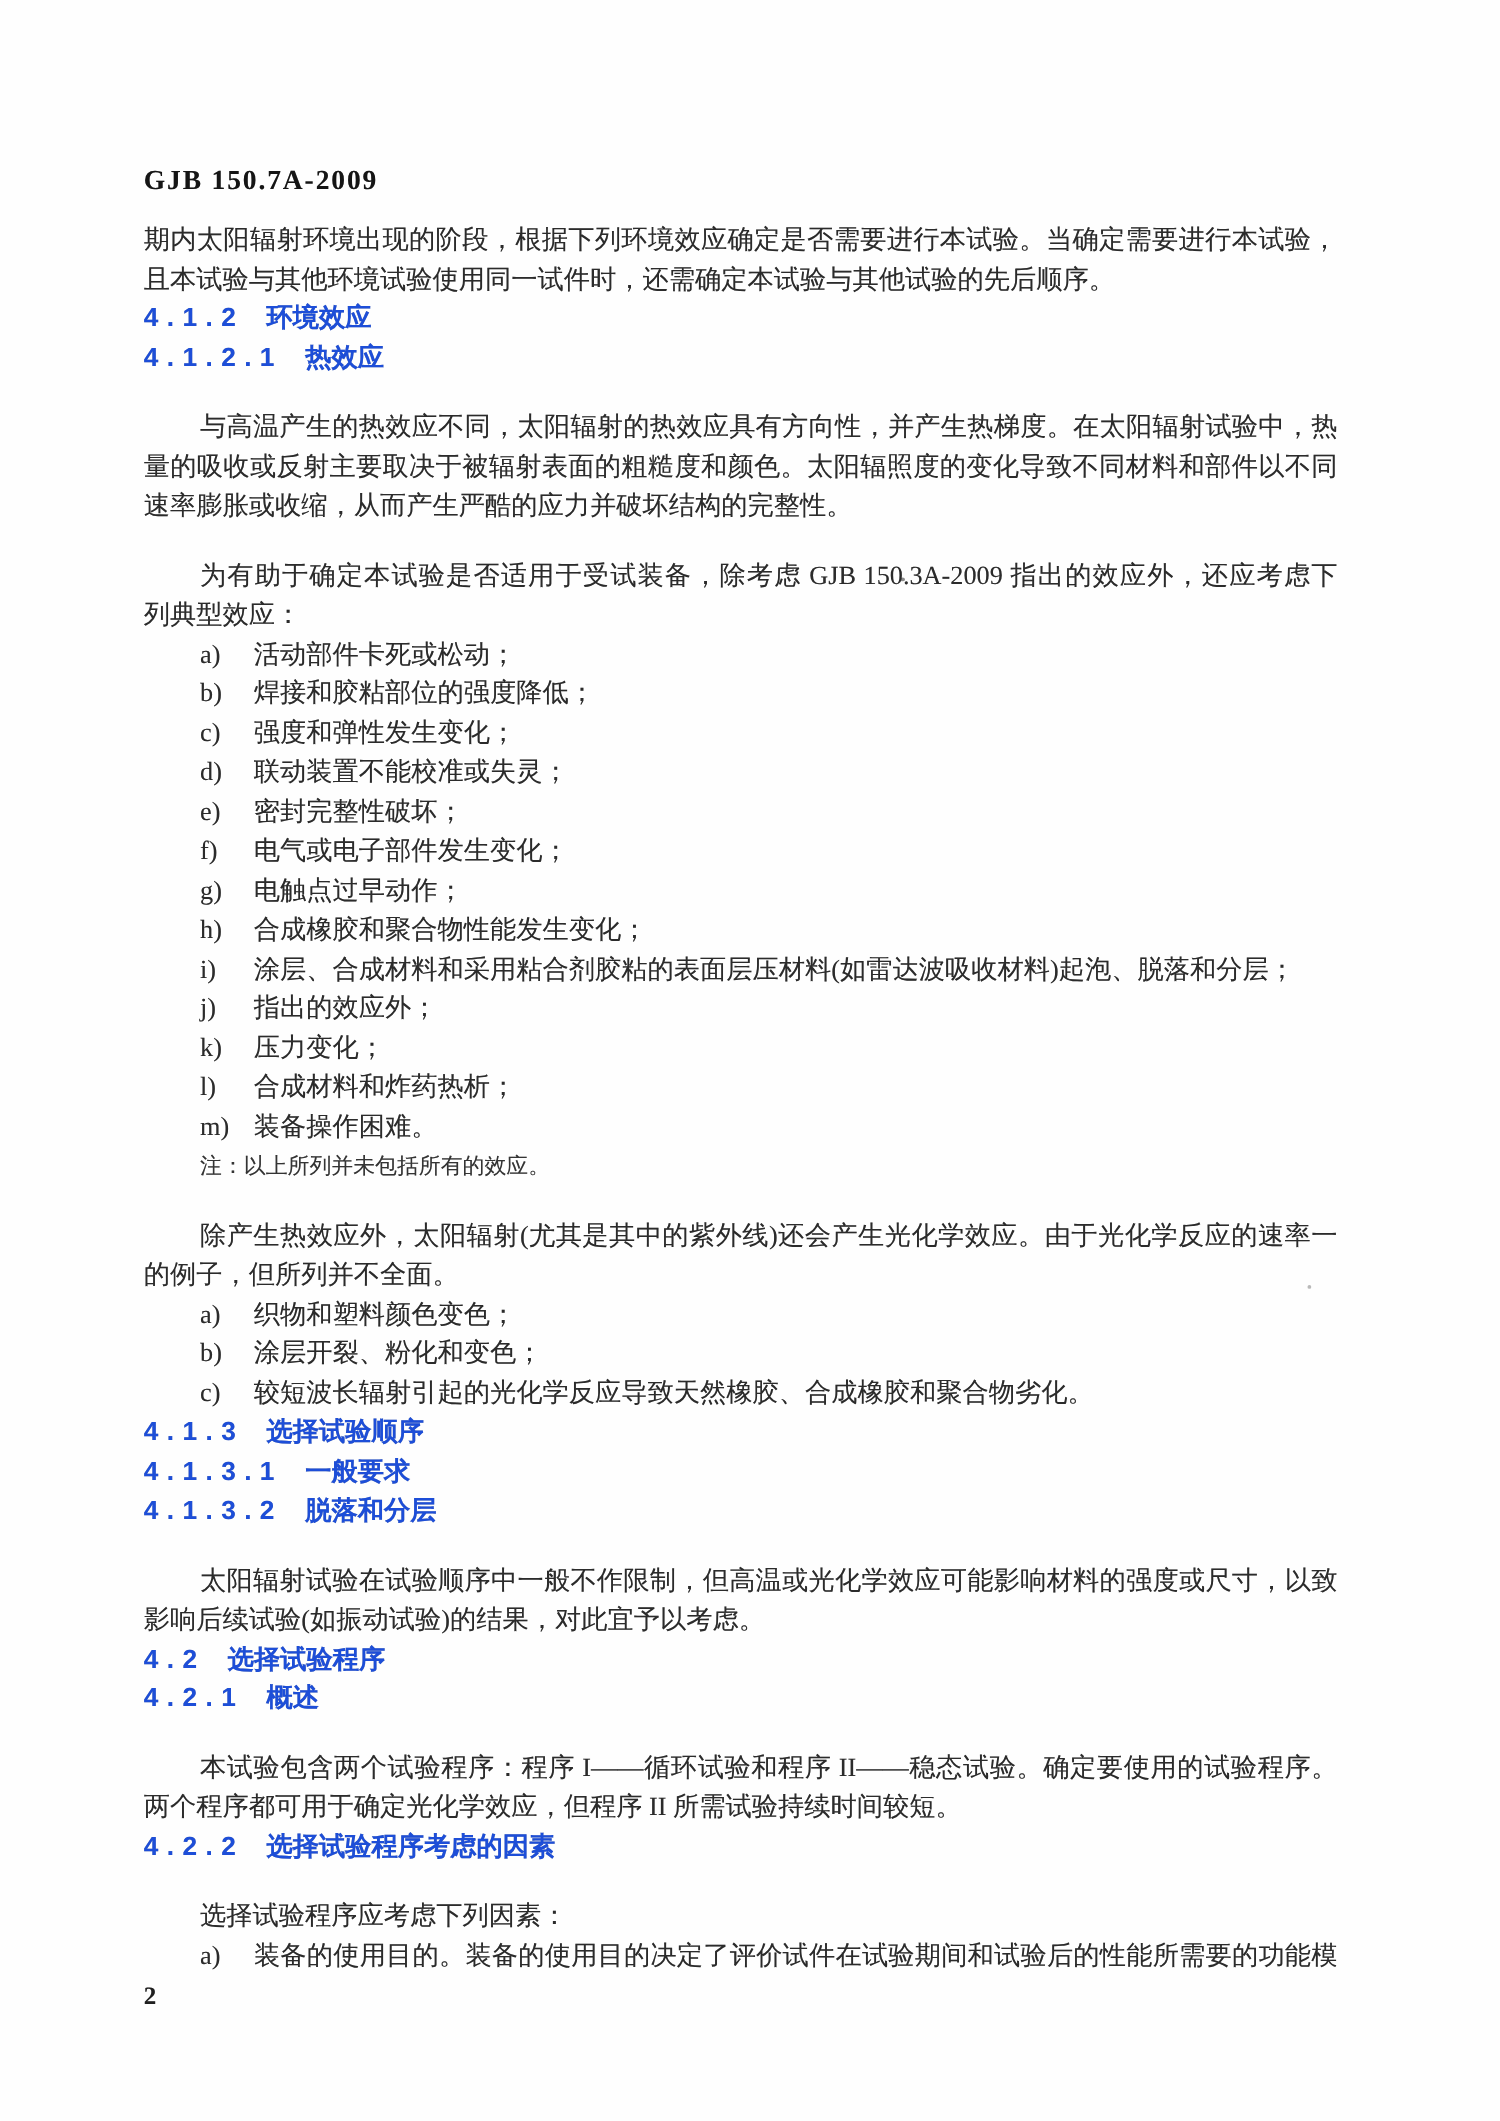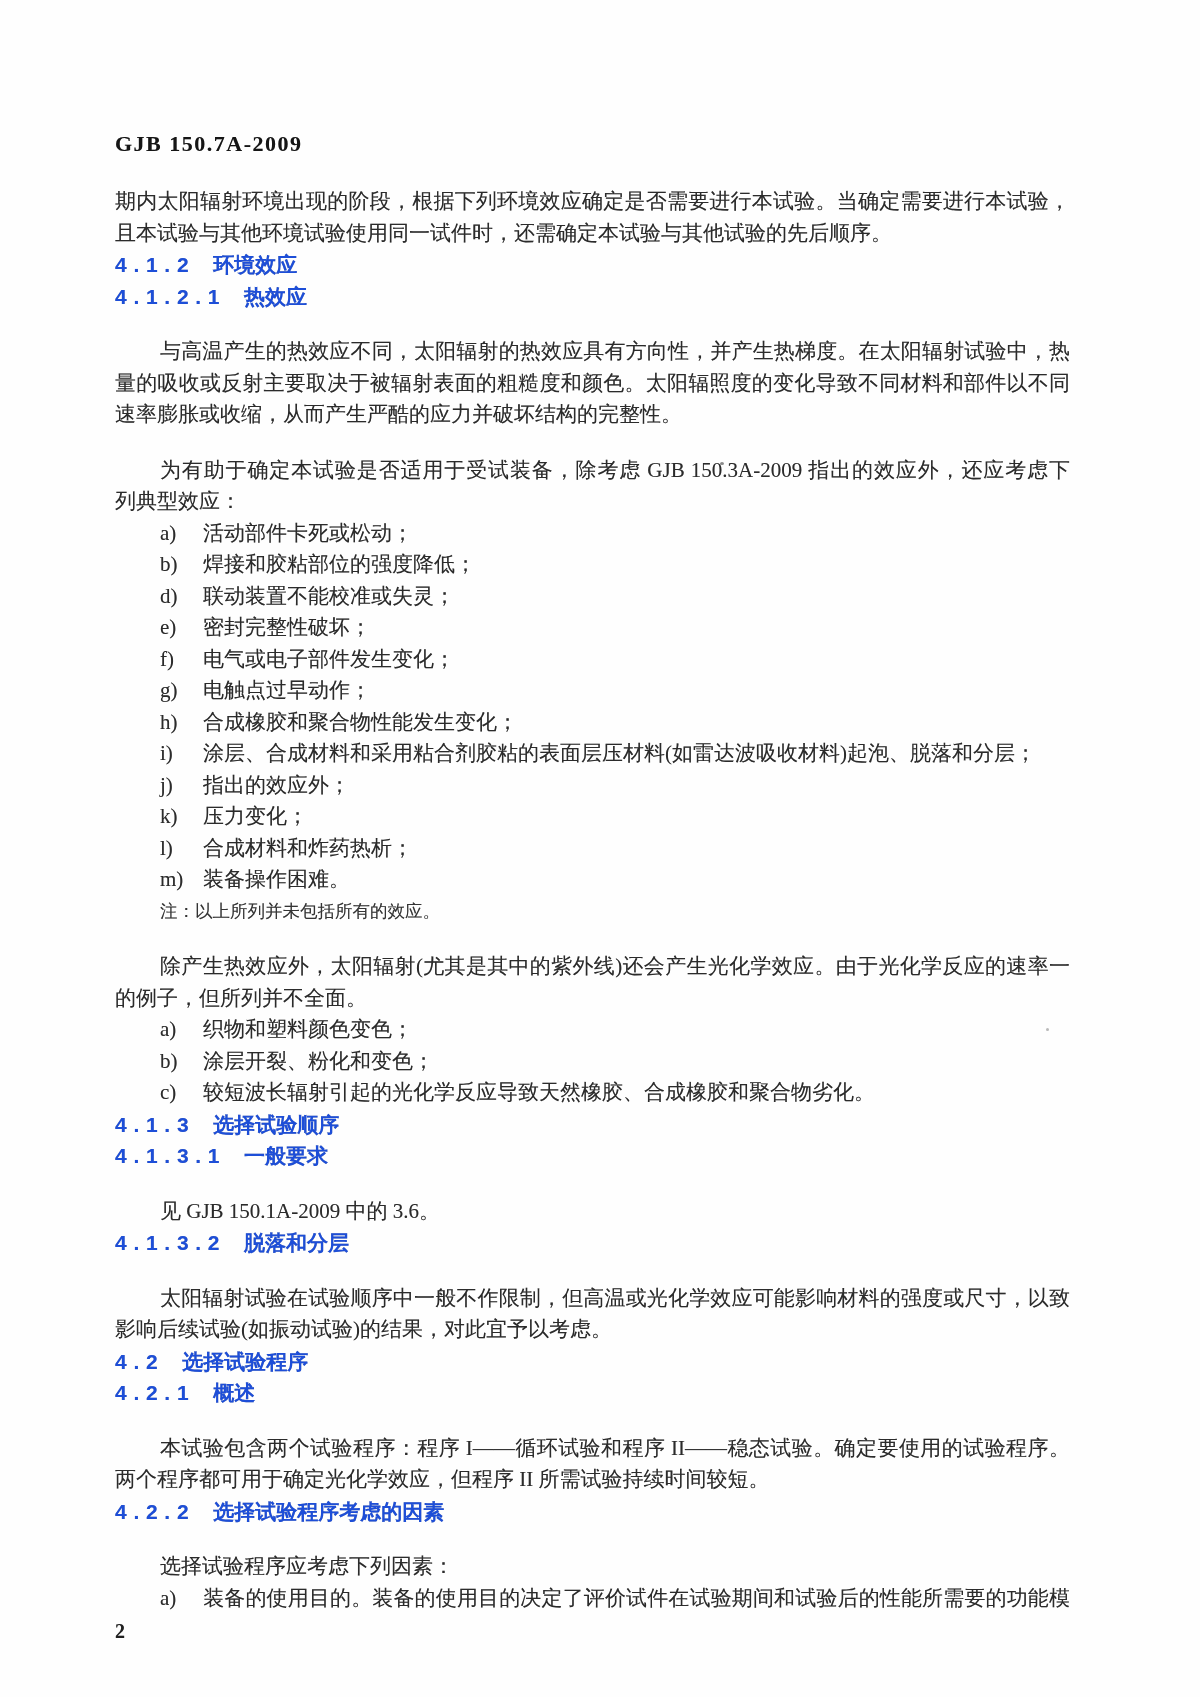--- a/index.html
+++ b/index.html
@@ -16,21 +16,21 @@
     left:115px;top:130px;
     width:955px;
   }
   .std-header{
     font-family:"Liberation Serif","DejaVu Serif",serif;
     font-weight:bold;
     font-size:22px;
     line-height:28px;
     letter-spacing:1.5px;
     color:#151515;
-    margin-bottom:28px;
+    margin-bottom:18px;
     text-shadow:0 0 0.5px rgba(30,30,30,.4);
   }
   .doc-lines{width:955px;}
   .line{
     height:31.5px;line-height:31.5px;
     font-size:21px;
     white-space:normal;
     text-shadow:0 0 0.5px rgba(40,40,40,.35);
   }
   .line.fill{text-align:justify;text-align-last:justify;}
@@ -72,39 +72,39 @@
         <div class="line body">且本试验与其他环境试验使用同一试件时，还需确定本试验与其他试验的先后顺序。</div>
         <div class="line heading"><span class="num">4.1.2</span><span class="title">环境效应</span></div>
         <div class="line heading"><span class="num">4.1.2.1</span><span class="title">热效应</span></div>
         <div class="line body fill ind">与高温产生的热效应不同，太阳辐射的热效应具有方向性，并产生热梯度。在太阳辐射试验中，热</div>
         <div class="line body fill">量的吸收或反射主要取决于被辐射表面的粗糙度和颜色。太阳辐照度的变化导致不同材料和部件以不同</div>
         <div class="line body">速率膨胀或收缩，从而产生严酷的应力并破坏结构的完整性。</div>
         <div class="line body fill ind">为有助于确定本试验是否适用于受试装备，除考虑 GJB 150.3A-2009 指出的效应外，还应考虑下</div>
         <div class="line body">列典型效应：</div>
         <div class="line list"><span class="label">a)</span><span>活动部件卡死或松动；</span></div>
         <div class="line list"><span class="label">b)</span><span>焊接和胶粘部位的强度降低；</span></div>
+        <div class="line list"><span class="label">c)</span><span>强度和弹性发生变化；</span></div>
         <div class="line list"><span class="label">d)</span><span>联动装置不能校准或失灵；</span></div>
         <div class="line list"><span class="label">e)</span><span>密封完整性破坏；</span></div>
         <div class="line list"><span class="label">f)</span><span>电气或电子部件发生变化；</span></div>
         <div class="line list"><span class="label">g)</span><span>电触点过早动作；</span></div>
         <div class="line list"><span class="label">h)</span><span>合成橡胶和聚合物性能发生变化；</span></div>
         <div class="line list"><span class="label">i)</span><span>涂层、合成材料和采用粘合剂胶粘的表面层压材料(如雷达波吸收材料)起泡、脱落和分层；</span></div>
         <div class="line list"><span class="label">j)</span><span>指出的效应外；</span></div>
         <div class="line list"><span class="label">k)</span><span>压力变化；</span></div>
         <div class="line list"><span class="label">l)</span><span>合成材料和炸药热析；</span></div>
         <div class="line list"><span class="label">m)</span><span>装备操作困难。</span></div>
         <div class="line note">注：以上所列并未包括所有的效应。</div>
         <div class="line body fill ind">除产生热效应外，太阳辐射(尤其是其中的紫外线)还会产生光化学效应。由于光化学反应的速率一</div>
         <div class="line body">的例子，但所列并不全面。</div>
         <div class="line list"><span class="label">a)</span><span>织物和塑料颜色变色；</span></div>
         <div class="line list"><span class="label">b)</span><span>涂层开裂、粉化和变色；</span></div>
         <div class="line list"><span class="label">c)</span><span>较短波长辐射引起的光化学反应导致天然橡胶、合成橡胶和聚合物劣化。</span></div>
         <div class="line heading"><span class="num">4.1.3</span><span class="title">选择试验顺序</span></div>
         <div class="line heading"><span class="num">4.1.3.1</span><span class="title">一般要求</span></div>
-        <div class="line body ind">见 GJB 150.1A-2009 中的 3.6。</div>
         <div class="line heading"><span class="num">4.1.3.2</span><span class="title">脱落和分层</span></div>
         <div class="line body fill ind">太阳辐射试验在试验顺序中一般不作限制，但高温或光化学效应可能影响材料的强度或尺寸，以致</div>
         <div class="line body">影响后续试验(如振动试验)的结果，对此宜予以考虑。</div>
         <div class="line heading"><span class="num">4.2</span><span class="title">选择试验程序</span></div>
         <div class="line heading"><span class="num">4.2.1</span><span class="title">概述</span></div>
         <div class="line body fill ind">本试验包含两个试验程序：程序 I——循环试验和程序 II——稳态试验。确定要使用的试验程序。</div>
         <div class="line body">两个程序都可用于确定光化学效应，但程序 II 所需试验持续时间较短。</div>
         <div class="line heading"><span class="num">4.2.2</span><span class="title">选择试验程序考虑的因素</span></div>
         <div class="line body ind">选择试验程序应考虑下列因素：</div>
         <div class="line list fill"><span class="label">a)</span><span>装备的使用目的。装备的使用目的决定了评价试件在试验期间和试验后的性能所需要的功能模</span></div>

